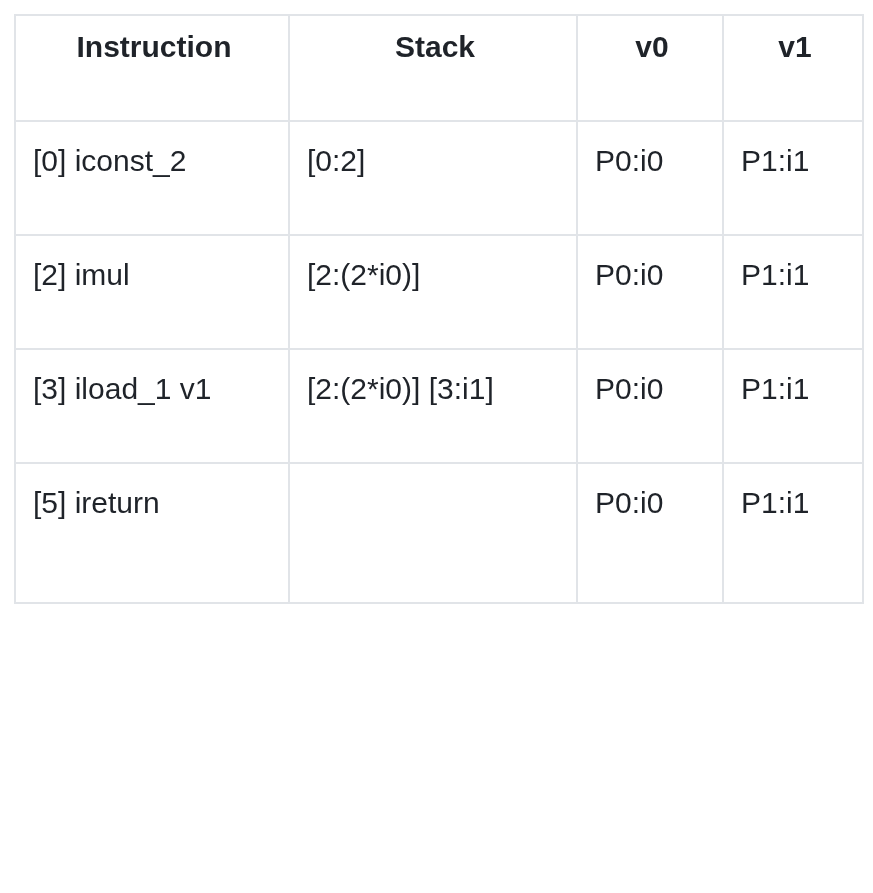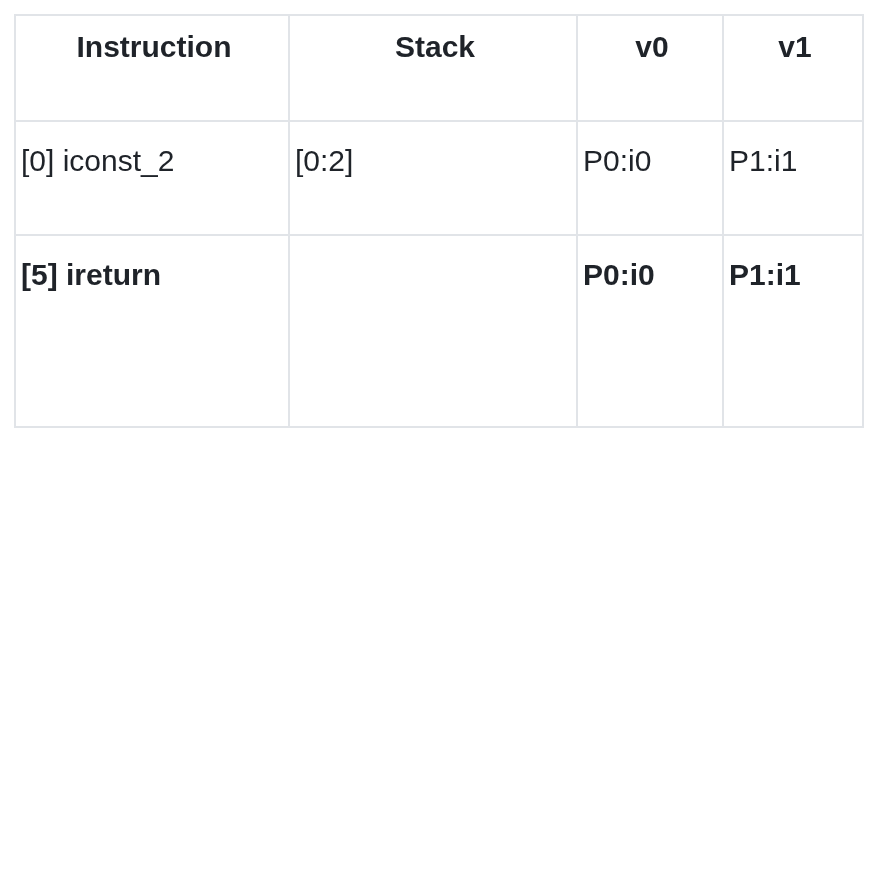--- a/index.html
+++ b/index.html
@@ -31,25 +31,25 @@
     white-space: nowrap;
   }
   table.bytecode-table th {
     font-weight: bold;
     text-align: center;
     padding: 14px 0 0 4px;
     color: #1f2329;
   }
   table.bytecode-table td {
     text-align: left;
-    padding: 22px 8px 0 5px;
+    padding: 22px 8px 0 17px;
   }
   tr.header-row   { height: 106px; }
   tr.body-row     { height: 114px; }
-  tr.body-row-last{ height: 192px; font-weight: bold; }
+  tr.body-row-last{ height: 140px; }
   col.col-instruction { width: 274px; }
   col.col-stack       { width: 288px; }
   col.col-v0          { width: 146px; }
   col.col-v1          { width: 140px; }
 </style>
 </head>
 <body>
 
 <table class="bytecode-table">
   <colgroup>
@@ -66,20 +66,32 @@
       <th>v1</th>
     </tr>
   </thead>
   <tbody>
     <tr class="body-row">
       <td>[0] iconst_2</td>
       <td>[0:2]</td>
       <td>P0:i0</td>
       <td>P1:i1</td>
     </tr>
+    <tr class="body-row">
+      <td>[2] imul</td>
+      <td>[2:(2*i0)]</td>
+      <td>P0:i0</td>
+      <td>P1:i1</td>
+    </tr>
+    <tr class="body-row">
+      <td>[3] iload_1 v1</td>
+      <td>[2:(2*i0)] [3:i1]</td>
+      <td>P0:i0</td>
+      <td>P1:i1</td>
+    </tr>
     <tr class="body-row-last">
       <td>[5] ireturn</td>
       <td></td>
       <td>P0:i0</td>
       <td>P1:i1</td>
     </tr>
   </tbody>
 </table>
 
 </body></html>

